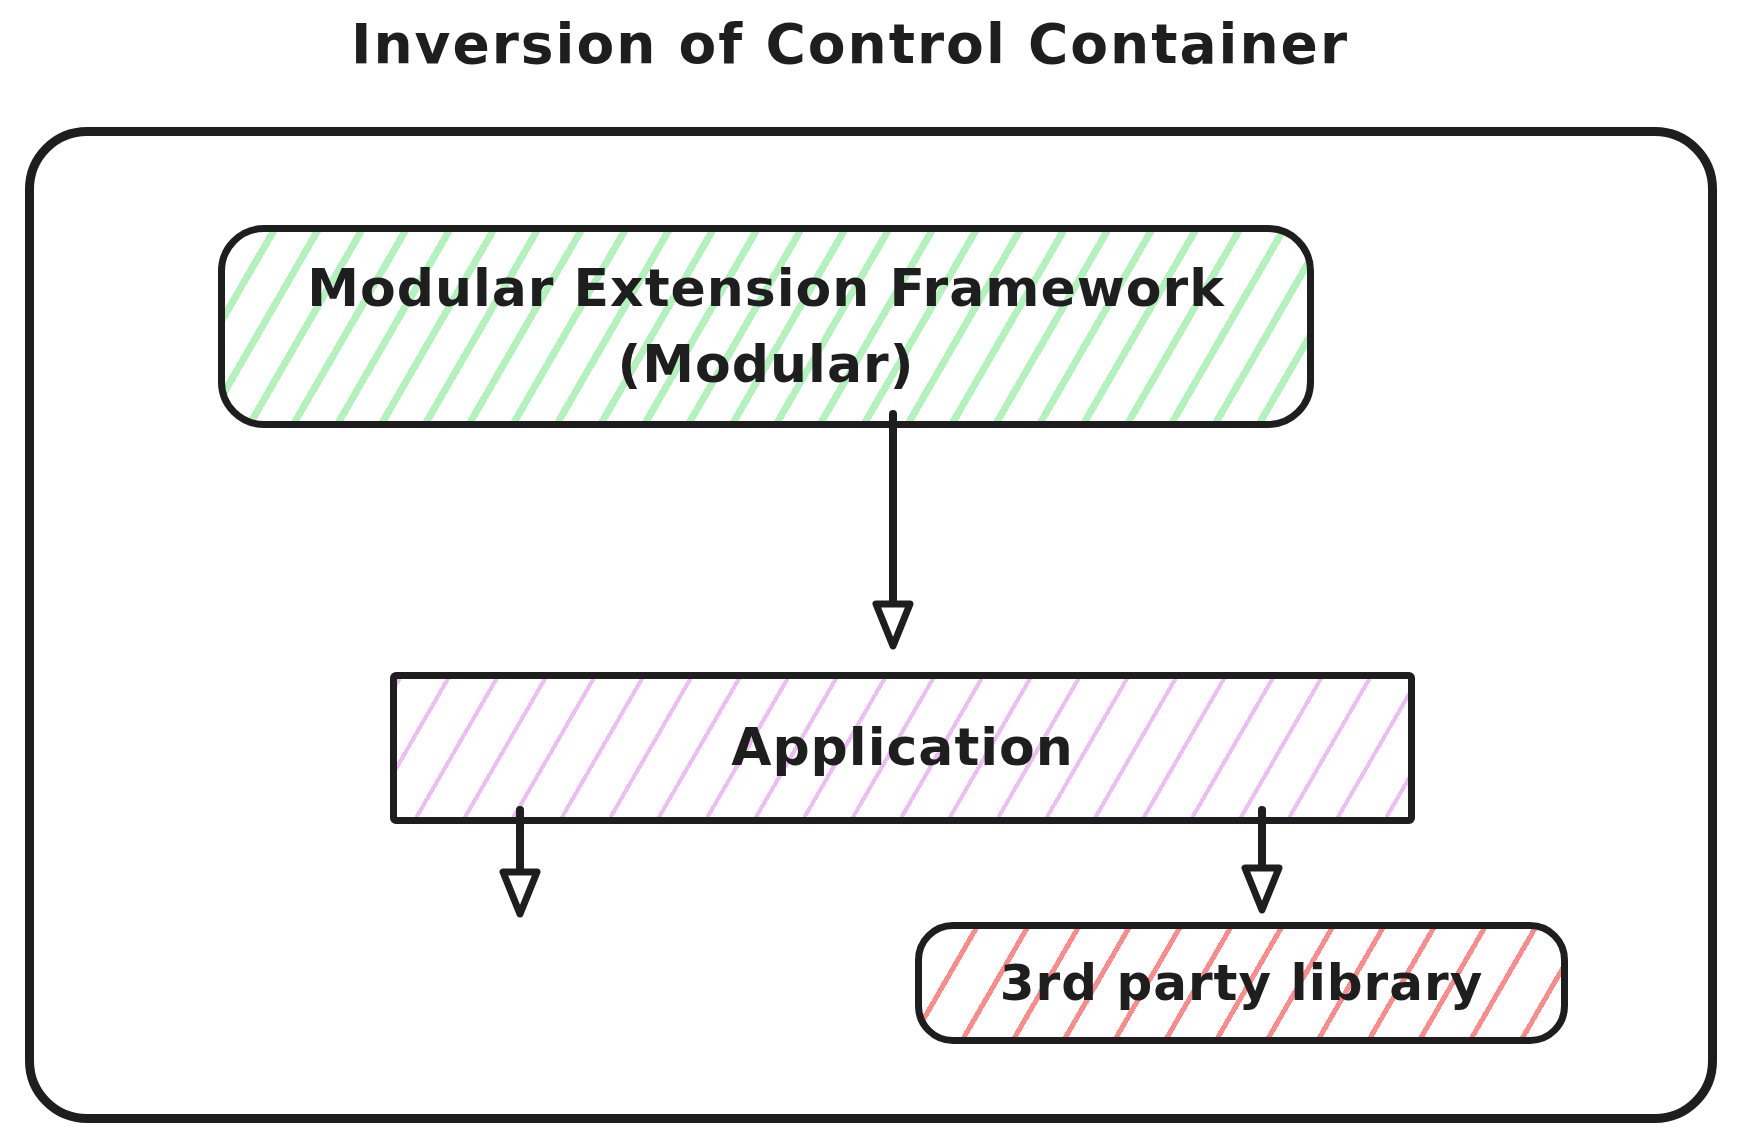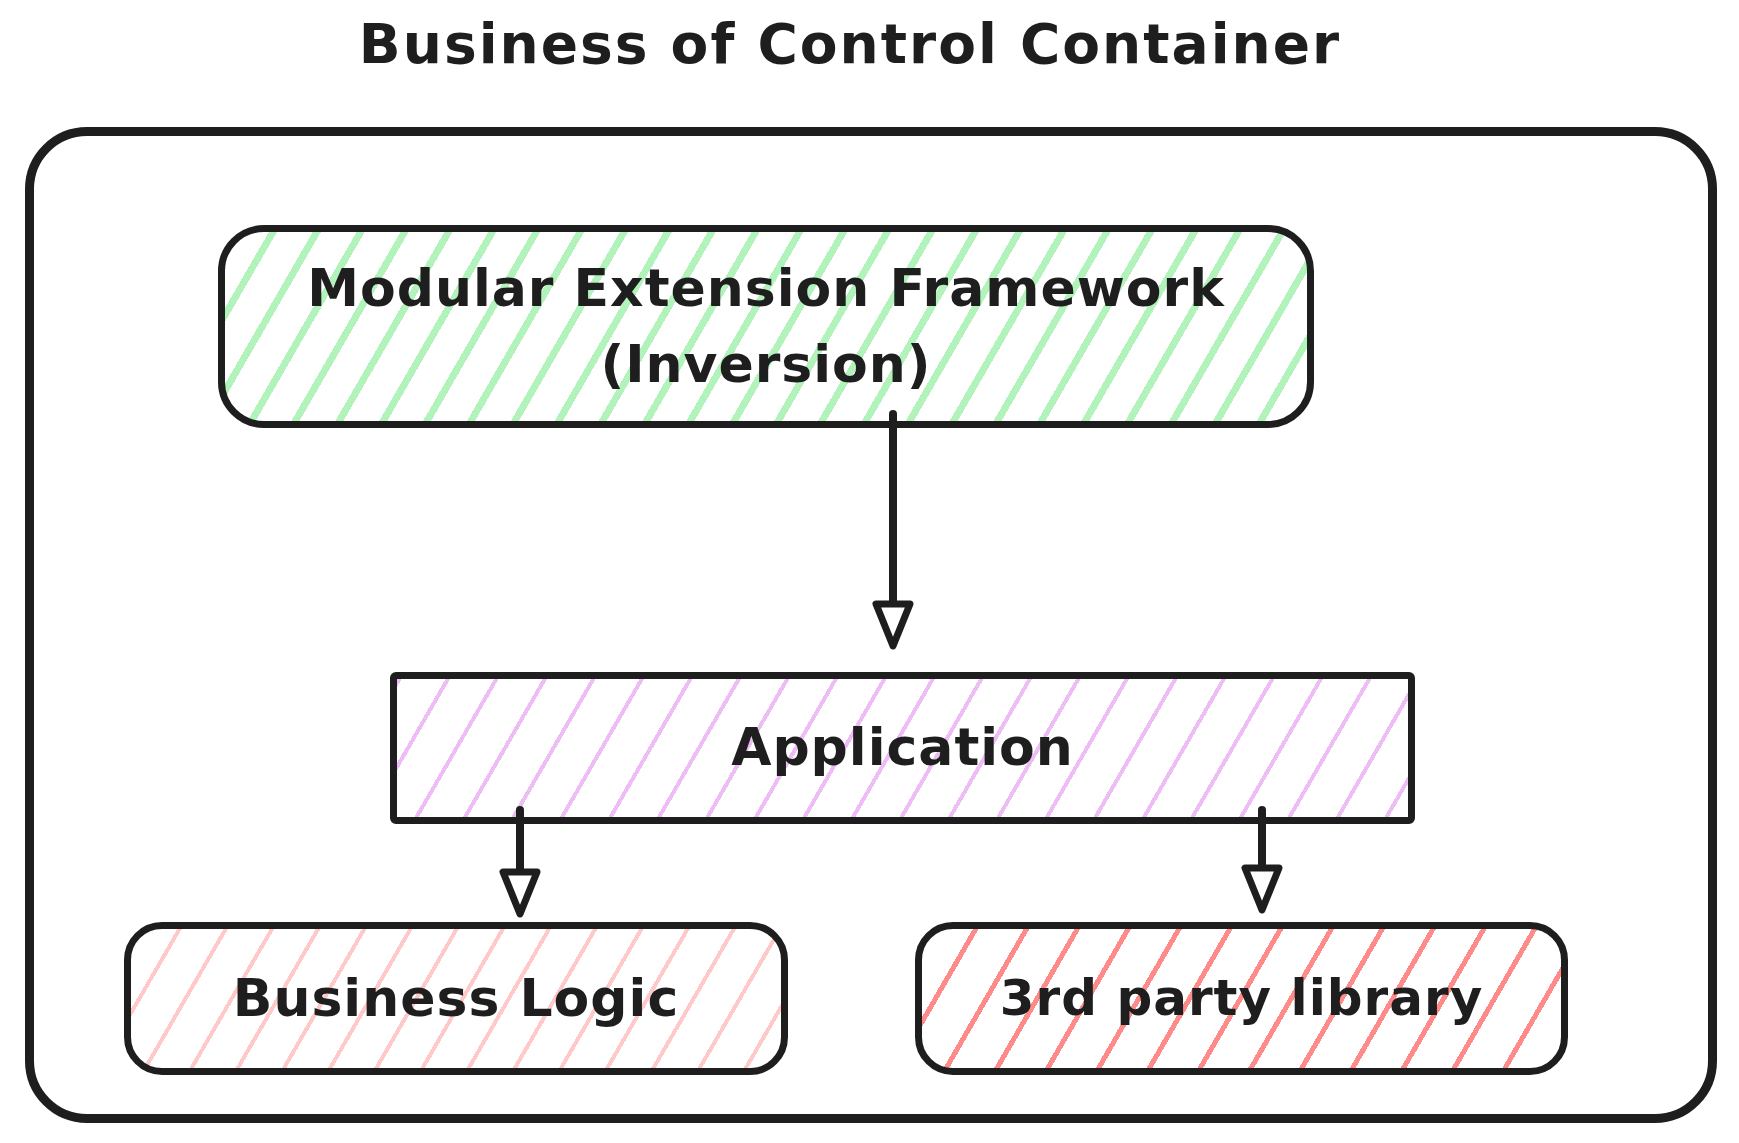--- a/index.html
+++ b/index.html
@@ -73,21 +73,21 @@
   .node-business-logic {
     left: 124px; top: 910px; width: 664px; height: 153px;
     border-radius: 38px;
     background-image: repeating-linear-gradient(
       120deg,
       var(--hatch-pink, #ffc9c9) 0 4px,
       transparent 4px 40px
     );
   }
   .node-third-party {
-    left: 915px; top: 910px; width: 653px; height: 153px;
+    left: 915px; top: 910px; width: 653px; height: 122px;
     border-radius: 38px;
     font-size: 50px;
     background-image: repeating-linear-gradient(
       120deg,
       var(--hatch-red, #ff8a8a) 0 5px,
       transparent 5px 44px
     );
   }
   .arrows-layer {
     position: absolute;
@@ -106,36 +106,33 @@
     stroke: var(--stroke, #1e1e1e);
     stroke-width: 7;
     stroke-linejoin: round;
   }
 </style>
 </head>
 <body>
 
 <div class="canvas">
 
-  <div class="title">Business of Control Container</div>
+  <div class="title">Inversion of Control Container</div>
 
   <div class="outer-box"></div>
 
   <div class="node node-framework">
     <div>Modular Extension Framework</div>
-    <div>(Inversion)</div>
+    <div>(Modular)</div>
   </div>
 
   <div class="node node-application">
     <div>Application</div>
   </div>
 
-  <div class="node node-business-logic">
-    <div>Business Logic</div>
-  </div>
 
   <div class="node node-third-party">
     <div>3rd party library</div>
   </div>
 
   <svg class="arrows-layer" viewBox="0 0 1739 1143" xmlns="http://www.w3.org/2000/svg">
     <g>
       <line x1="893" y1="414" x2="893" y2="604"></line>
       <path d="M 876 604 L 910 604 L 893 646 Z"></path>
     </g>

